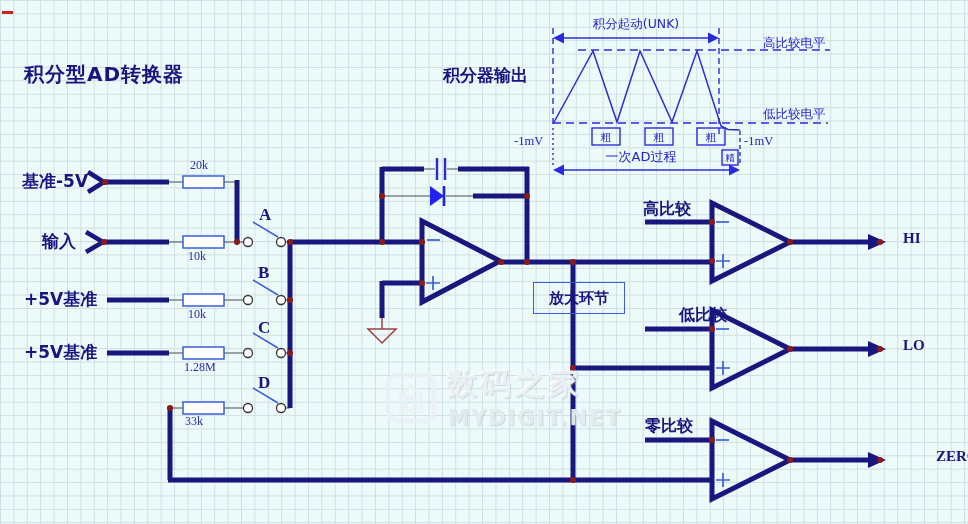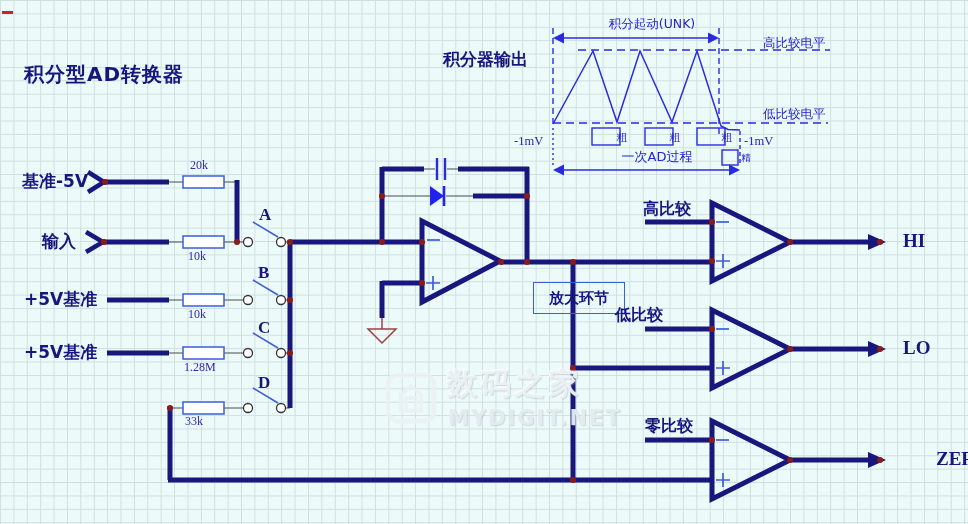--- a/index.html
+++ b/index.html
@@ -10,29 +10,29 @@
       linear-gradient(to right,#cfdede 1px,transparent 1px),
       linear-gradient(to bottom,#cfdede 1px,transparent 1px);
     background-size:13.4px 13.4px;
     font-family:"DejaVu Sans",sans-serif;
   }
   .abs{position:absolute;}
   .navy{color:#16167e;}
   .blue{color:#2323cc;}
   .bold{font-weight:bold;}
   .serif{font-family:"Liberation Serif","DejaVu Serif",serif;}
-  .ctr{text-align:center;margin-left:16px;}
+  .ctr{text-align:center;}
   svg.layer{position:absolute;left:0;top:0;}
   .lbl-title{font-size:20px;letter-spacing:1px;}
   .lbl-input{font-size:17px;}
   .lbl-sw{font-size:17px;}
   .lbl-res{font-size:12px;color:#2b2bae;}
   .lbl-wave{font-size:12.5px;}
   .lbl-comp{font-size:16px;}
-  .lbl-out{font-size:19px;}
+  .lbl-out{font-size:15px;}
   .ampbox{
     border:1.5px solid #3a5fd9;width:90px;height:30px;line-height:30px;
     font-size:15px;font-weight:bold;color:#16167e;text-align:center;
   }
   .wm-cn{font-size:30px;font-weight:bold;color:rgba(234,240,244,0.95);
          text-shadow:1px 1px 1px rgba(165,177,186,0.45), -1px -1px 1px rgba(255,255,255,0.9);
          letter-spacing:4px;}
   .wm-en{font-size:21px;font-weight:bold;color:rgba(228,235,240,0.95);
          text-shadow:1px 1px 1px rgba(165,177,186,0.45);letter-spacing:2px;}
   .redmark{background:#cc2222;width:11px;height:3px;}
@@ -232,35 +232,35 @@
   <div class="abs serif lbl-res" style="left:188px;top:249px;">10k</div>
   <div class="abs serif lbl-res" style="left:188px;top:307px;">10k</div>
   <div class="abs serif lbl-res" style="left:184px;top:360px;">1.28M</div>
   <div class="abs serif lbl-res" style="left:185px;top:414px;">33k</div>
 
   <div class="abs navy bold serif lbl-sw" style="left:259px;top:205px;">A</div>
   <div class="abs navy bold serif lbl-sw" style="left:258px;top:263px;">B</div>
   <div class="abs navy bold serif lbl-sw" style="left:258px;top:318px;">C</div>
   <div class="abs navy bold serif lbl-sw" style="left:258px;top:373px;">D</div>
 
-  <div class="abs navy bold lbl-input" style="left:443px;top:48px;">积分器输出</div>
+  <div class="abs navy bold lbl-input" style="left:443px;top:64px;">积分器输出</div>
   <div class="abs blue lbl-wave ctr" style="left:576px;top:16px;width:120px;">积分起动(UNK)</div>
   <div class="abs blue lbl-wave" style="left:763px;top:35px;">高比较电平</div>
   <div class="abs blue lbl-wave" style="left:763px;top:106px;">低比较电平</div>
   <div class="abs blue serif lbl-wave" style="left:514px;top:134px;">-1mV</div>
   <div class="abs blue serif lbl-wave" style="left:744px;top:134px;">-1mV</div>
   <div class="abs blue ctr" style="left:592px;top:130px;width:28px;font-size:11px;">粗</div>
   <div class="abs blue ctr" style="left:645px;top:130px;width:28px;font-size:11px;">粗</div>
   <div class="abs blue ctr" style="left:697px;top:130px;width:28px;font-size:11px;">粗</div>
   <div class="abs blue ctr" style="left:722px;top:152px;width:16px;font-size:9.5px;">精</div>
   <div class="abs ampbox" style="left:533px;top:282px;">放大环节</div>
 
   <div class="abs blue ctr" style="left:581px;top:148px;width:120px;font-size:13px;">一次AD过程</div>
 
   <div class="abs navy bold lbl-comp" style="left:643px;top:199px;">高比较</div>
-  <div class="abs navy bold lbl-comp" style="left:615px;top:305px;">低比较</div>
+  <div class="abs navy bold lbl-comp" style="left:679px;top:305px;">低比较</div>
   <div class="abs navy bold lbl-comp" style="left:645px;top:416px;">零比较</div>
 
   <div class="abs navy bold serif lbl-out" style="left:903px;top:230px;">HI</div>
   <div class="abs navy bold serif lbl-out" style="left:903px;top:337px;">LO</div>
   <div class="abs navy bold serif lbl-out" style="left:897px;top:448px;padding-left:39px;">ZERO</div>
 
 </div>
 
 </body></html>

